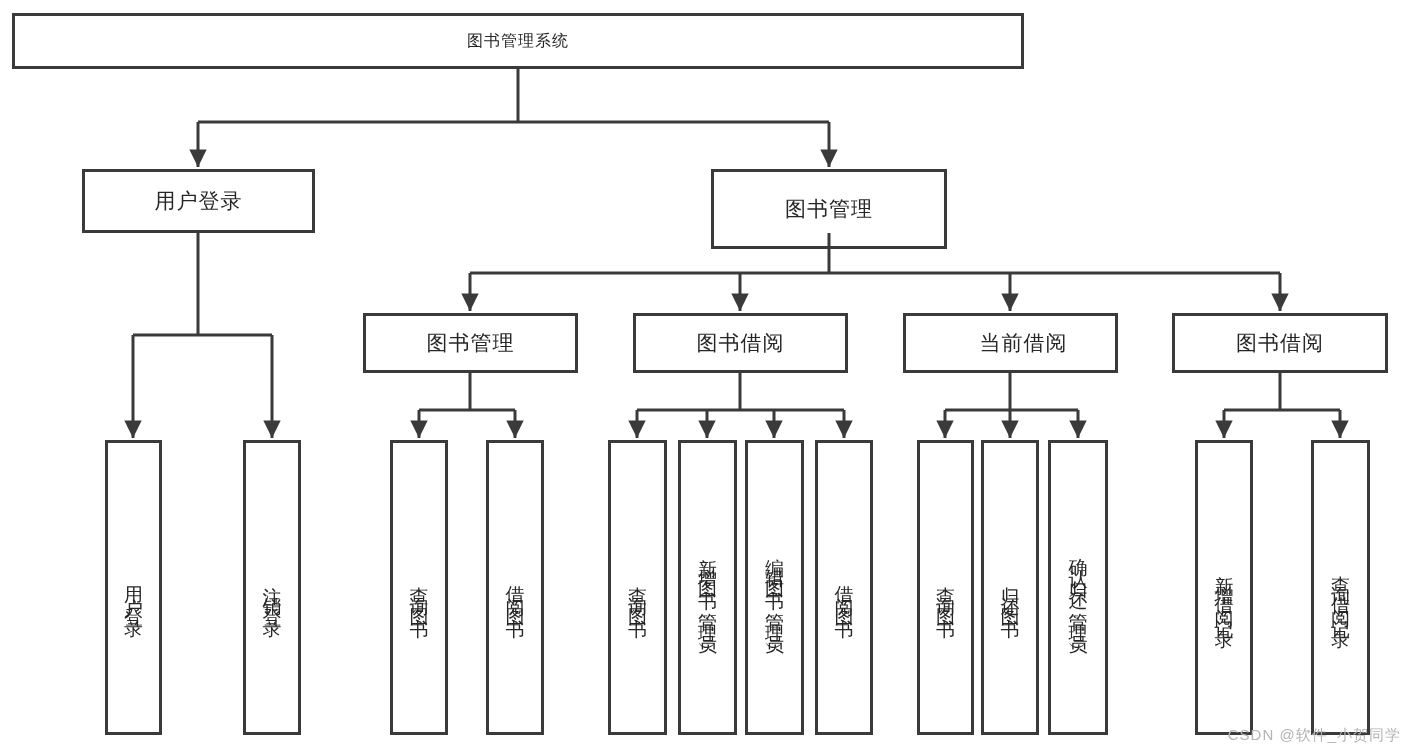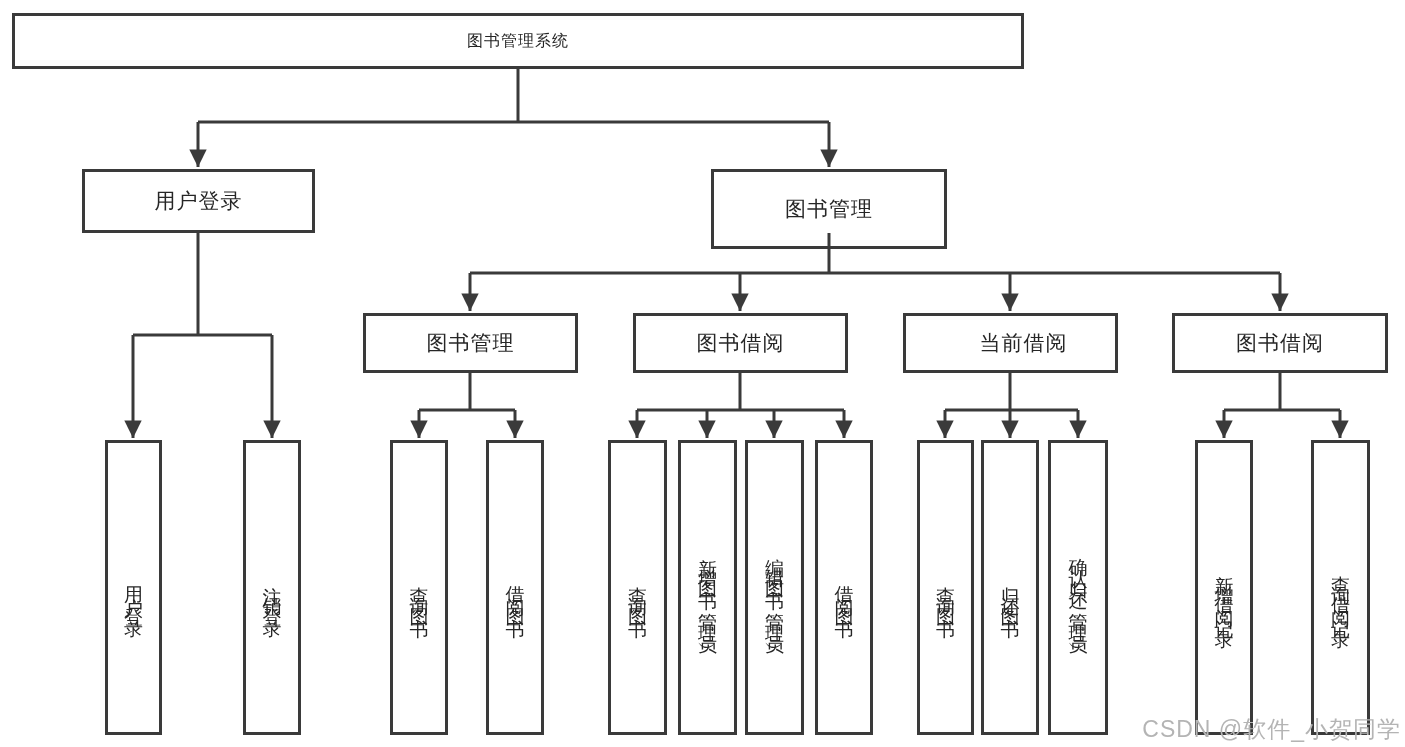--- a/index.html
+++ b/index.html
@@ -35,21 +35,21 @@
   .wires {
     position: absolute;
     left: 0; top: 0;
     z-index: 2;
     pointer-events: none;
   }
   .watermark {
     position: absolute;
     right: 4px;
     bottom: 2px;
-    font-size: 23px;
+    font-size: 15px;
     color: #b4b4b4;
     z-index: 3;
     letter-spacing: 1px;
     white-space: nowrap;
   }
 </style>
 </head>
 <body>
 
 <div class="stage">

